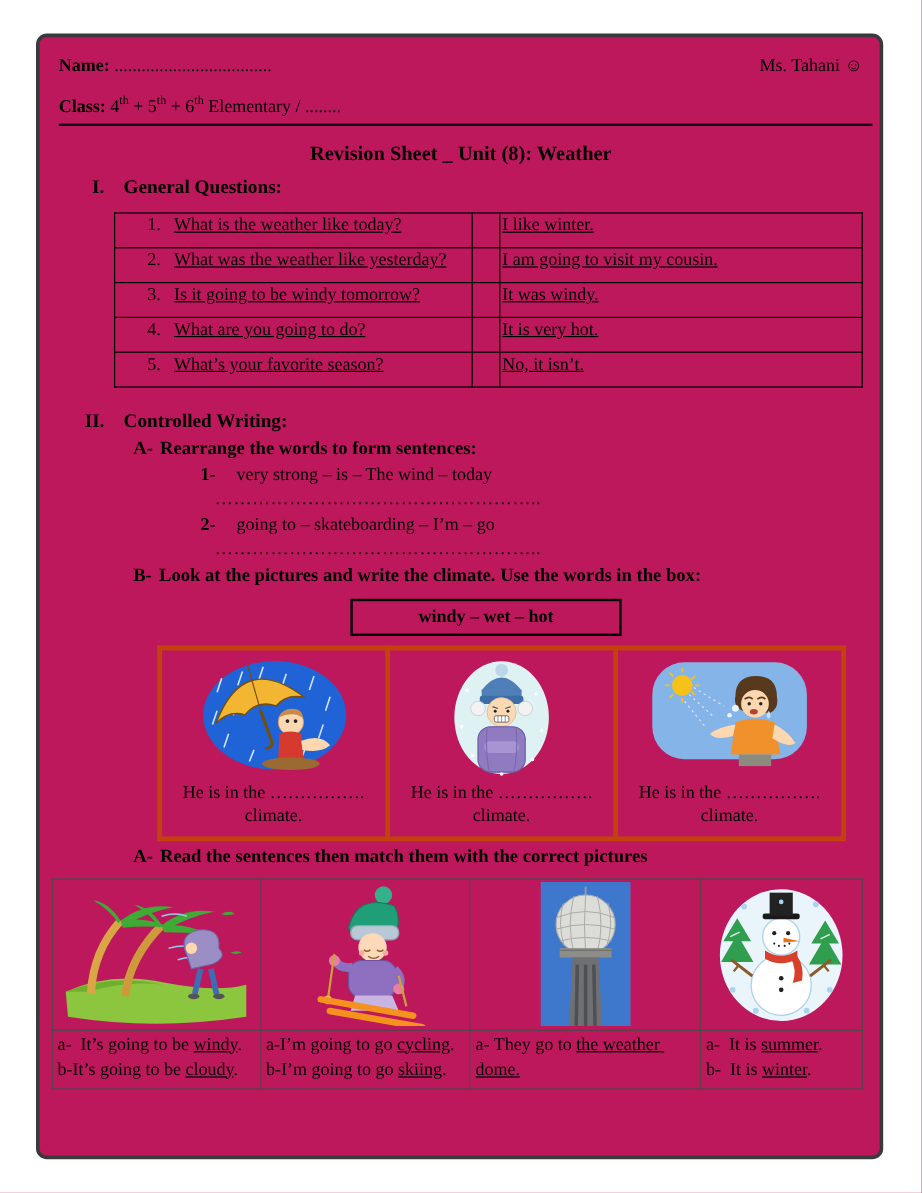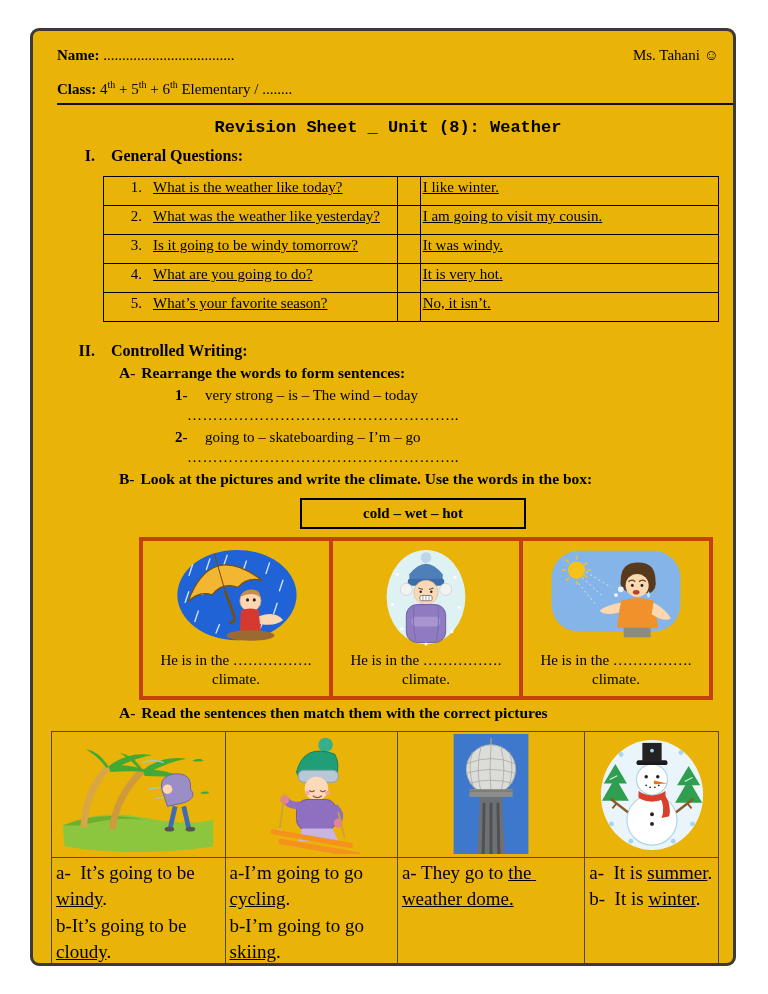--- a/index.html
+++ b/index.html
@@ -3,30 +3,30 @@
 <meta charset="utf-8">
 <style>
   * { box-sizing: border-box; }
   html, body { margin: 0; padding: 0; }
   body {
     width: 768px; height: 994px; background: #ffffff; color: #000;
     font-family: "Liberation Serif", serif; font-size: 15px; position: relative;
   }
   .frame {
     position: absolute; left: 30px; top: 28px; width: 706px; height: 938px;
-    border: 3px solid #3a3a3a; border-radius: 9px; background: #eab308;
-    padding: 14px 14px 0 24px; overflow: hidden;
+    border: 3px solid #3a3a3a; border-radius: 9px; background: #be185d;
+    padding: 14px 14px 0 16px; overflow: hidden;
   }
   
   .hdr-row1 { display: flex; justify-content: space-between; align-items: baseline; margin-top: 2px; }
   .bold { font-weight: bold; }
   .hdr-row2 { margin-top: 15px; }
   sup { font-size: 10px; }
   .hdr-rule { border-bottom: 2.5px solid #111; margin-top: 5px; width: 678px; }
-  .title { text-align: center; font-weight: bold; font-size: 17px; margin: 13px 0 10px 0; font-family: Liberation Mono, monospace; }
+  .title { text-align: center; font-weight: bold; font-size: 17px; margin: 13px 0 10px 0; }
   
   .sec-head { display: flex; font-weight: bold; font-size: 16px; margin-top: 9px; }
   .roman { min-width: 28px; text-align: right; margin-right: 16px; margin-left: 10px; }
   .hu { }
   .sub-head { margin-left: 62px; font-weight: bold; font-size: 15.5px; margin-top: 4px; }
   .sub-head .ab { margin-right: 6px; }
   
   .match-table { border-collapse: collapse; margin: 11px 0 0 46px; text-decoration: underline; }
   .match-table td { border: 1.6px solid #000; vertical-align: top; padding: 2px 3px 9px 2px; font-size: 15px; }
   .match-table td.qcell { width: 302px; }
@@ -42,21 +42,21 @@
     text-align: center; font-weight: bold; padding: 5px 0; font-size: 15px;
   }
   
   .climate-table { border-collapse: collapse; margin: 8px 0 0 82px; }
   .climate-table td { border: 4px solid #c2410c; width: 190px; text-align: center; padding: 6px 4px 7px 4px; vertical-align: top; }
   .climate-caption { margin-top: 4px; line-height: 1.25; }
   
   .reading-table { border-collapse: collapse; margin: 9px 0 0 -6px; }
   .reading-table td { border: 1px solid #4a4a4a; padding: 2px; }
   .reading-table td.img-cell { text-align: center; vertical-align: middle; height: 126px; }
-  .reading-table td.cap-cell { vertical-align: top; font-size: 19px; line-height: 1.4; padding: 2px 3px 4px 4px; white-space: pre-wrap; }
+  .reading-table td.cap-cell { vertical-align: top; font-size: 15px; line-height: 1.4; padding: 2px 3px 4px 4px; white-space: pre-wrap; }
   .c1 { width: 174px; } .c2 { width: 178px; } .c3 { width: 199px; } .c4 { width: 136px; }
   .u2 { text-decoration: underline; }
   svg { display: block; margin: 0 auto; }
 </style>
 </head>
 <body>
 
 <div class="frame">
 
   <div class="hdr-row1">
@@ -125,21 +125,21 @@
   <div class="rearr-item">
     <span class="inum">2-</span>
     <span>going to – skateboarding – I’m – go</span>
   </div>
   <div class="ans-line">……………………………………………..</div>
 
   <div class="sub-head">
     <span class="ab">B-</span><span class="hu">Look at the pictures and write the climate. Use the words in the box:</span>
   </div>
 
-  <div class="word-box">cold – wet – hot</div>
+  <div class="word-box">windy – wet – hot</div>
 
   <table class="climate-table">
     <tbody>
         <tr>
       <td>
         <svg width="150" height="100" viewBox="0 0 150 104">
           <ellipse cx="76" cy="50" rx="62" ry="47" fill="#1f63d6"></ellipse>
           <g stroke="#cfe2ff" stroke-width="1.4">
             <line x1="30" y1="18" x2="26" y2="30"></line>
                 <line x1="48" y1="12" x2="44" y2="24"></line>

